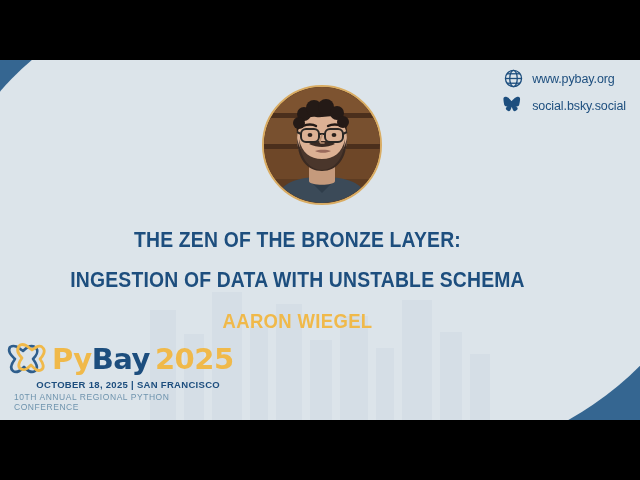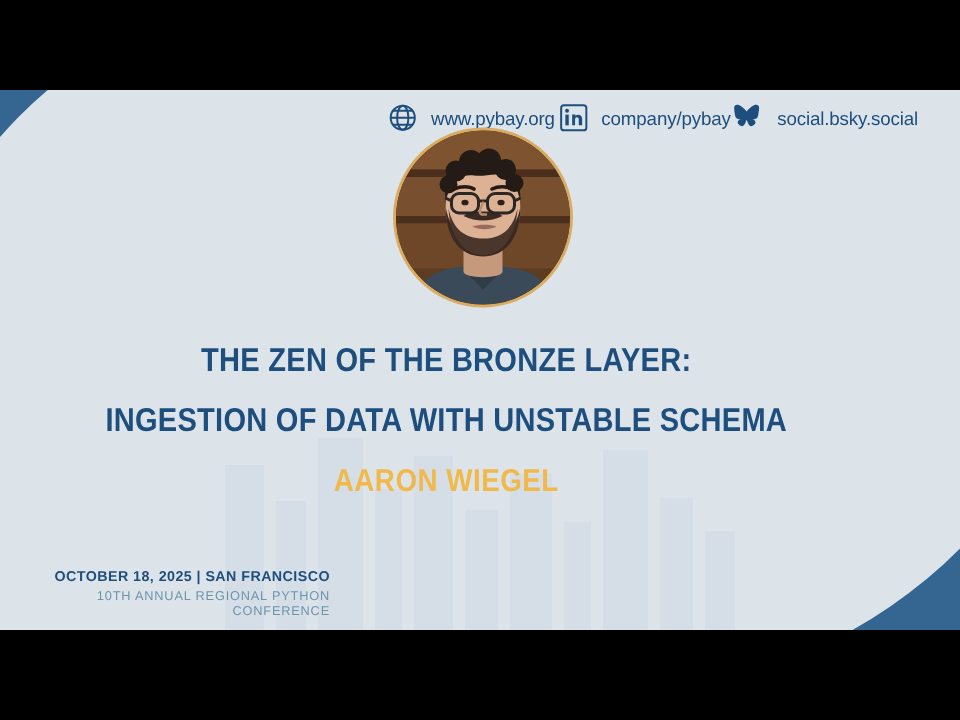--- a/index.html
+++ b/index.html
@@ -79,25 +79,25 @@
     bottom: 0;
     width: 360px;
     height: 150px;
     opacity: 0.42;
     z-index: 2;
   }
 
   
   #social-links {
     position: absolute;
-    right: 28px;
+    right: 14px;
     top: 6px;
     z-index: 10;
     display: flex;
-    flex-direction: row;
+    flex-direction: column;
     gap: 2px;
   }
   .social-row {
     display: flex;
     align-items: center;
     gap: 8px;
     height: 25px;
   }
   .social-icon {
     width: 21px;
@@ -188,21 +188,21 @@
   #logo-date {
     text-align: right;
     font-size: 9.5px;
     font-weight: bold;
     color: #1d4e7e;
     letter-spacing: 0.3px;
     margin-top: -2px;
     padding-left: 14px;
   }
   #logo-tagline {
-    text-align: right;
+    text-align: left;
     font-size: 8.5px;
     color: #6e93ad;
     letter-spacing: 0.55px;
     margin-top: 2px;
     padding-left: 10px;
   }
 </style>
 </head>
 <body>
 
@@ -240,31 +240,20 @@
             <circle cx="12" cy="12" r="9.2"></circle>
             <ellipse cx="12" cy="12" rx="4.3" ry="9.2"></ellipse>
             <line x1="2.8" y1="12" x2="21.2" y2="12"></line>
             <line x1="4.3" y1="6.6" x2="19.7" y2="6.6"></line>
             <line x1="4.3" y1="17.4" x2="19.7" y2="17.4"></line>
           </svg>
         </span>
         <span class="social-label">www.pybay.org</span>
       </div>
 
-      <div class="social-row">
-        <span class="social-icon">
-          <svg viewBox="0 0 24 24" width="21" height="21" fill="none" stroke="#1d4e7e" stroke-width="1.5">
-            <rect x="2.4" y="2.4" width="19.2" height="19.2" rx="2.2"></rect>
-            <rect x="5.6" y="9.6" width="2.6" height="8.2" fill="#1d4e7e" stroke="none"></rect>
-            <circle cx="6.9" cy="6.6" r="1.5" fill="#1d4e7e" stroke="none"></circle>
-            <path d="M10.8 17.8v-8.2h2.5v1.1a2.9 2.9 0 0 1 5.1 1.9v5.2h-2.6v-4.7a1.4 1.4 0 0 0-2.8 0v4.7z" fill="#1d4e7e" stroke="none"></path>
-          </svg>
-        </span>
-        <span class="social-label">company/pybay</span>
-      </div>
 
       <div class="social-row">
         <span class="social-icon">
           <svg viewBox="0 0 24 24" width="21" height="21">
             <path fill="#1d4e7e" d="M12 10.2C10.6 7.5 7.2 3.4 4.4 2.4 1.5 1.4.5 3 .5 4.5c0 1.5.7 6.4 1.2 7.2.8 1.4 2.8 1.8 4.6 1.5-3.1.5-3.9 2.3-2.2 4 3.3 3.3 4.8-.8 5.2-1.9.3-.8.6-1.6.7-2 .1.4.4 1.2.7 2 .4 1.1 1.9 5.2 5.2 1.9 1.7-1.7.9-3.5-2.2-4 1.8.3 3.8-.1 4.6-1.5.5-.8 1.2-5.7 1.2-7.2 0-1.5-1-3.1-3.9-2.1-2.8 1-6.2 5.1-7.6 7.8z"></path>
           </svg>
         </span>
         <span class="social-label">social.bsky.social</span>
       </div>
 
@@ -328,20 +317,29 @@
       </svg>
     </div>
 
     <div id="title-block">
       <div class="talk-title-line">THE ZEN OF THE BRONZE LAYER:</div>
       <div class="talk-title-line">INGESTION OF DATA WITH UNSTABLE SCHEMA</div>
       <div id="speaker-name">AARON WIEGEL</div>
     </div>
 
     <div id="pybay-logo">
+      <div id="logo-top-row">
+        <svg id="logo-mark" viewBox="0 0 50 46">
+          <path d="M6 11c5-3 9 1 13 4 4-4 9-7 13-3 3 3 0 8-3 11 3 4 6 9 2 12-4 3-8-1-11-4-3 3-7 7-11 4-4-3-1-8 2-12-3-3-8-7-5-12z" fill="none" stroke="#2f5e8c" stroke-width="2.6" stroke-linejoin="round"></path>
+          <path d="M16 9c5-2 8 2 12 5 4-3 8-6 11-2 3 3 0 8-3 11 3 4 5 9 1 11-4 2-7-2-10-5-3 3-6 6-10 4-4-2-2-7 1-11-3-3-7-8-2-13z" fill="none" stroke="#f0b94a" stroke-width="2.8" stroke-linejoin="round"></path>
+        </svg>
+        <div id="logo-wordmark">
+          <span class="wm-py">Py</span><span class="wm-bay">Bay</span><span class="wm-year">2025</span>
+        </div>
+      </div>
       <div id="logo-date">OCTOBER 18, 2025 | SAN FRANCISCO</div>
       <div id="logo-tagline">10TH ANNUAL REGIONAL PYTHON CONFERENCE</div>
     </div>
 
   </div>
 
   <div class="letterbox" id="letterbox-bottom"></div>
 
 </div>
 

